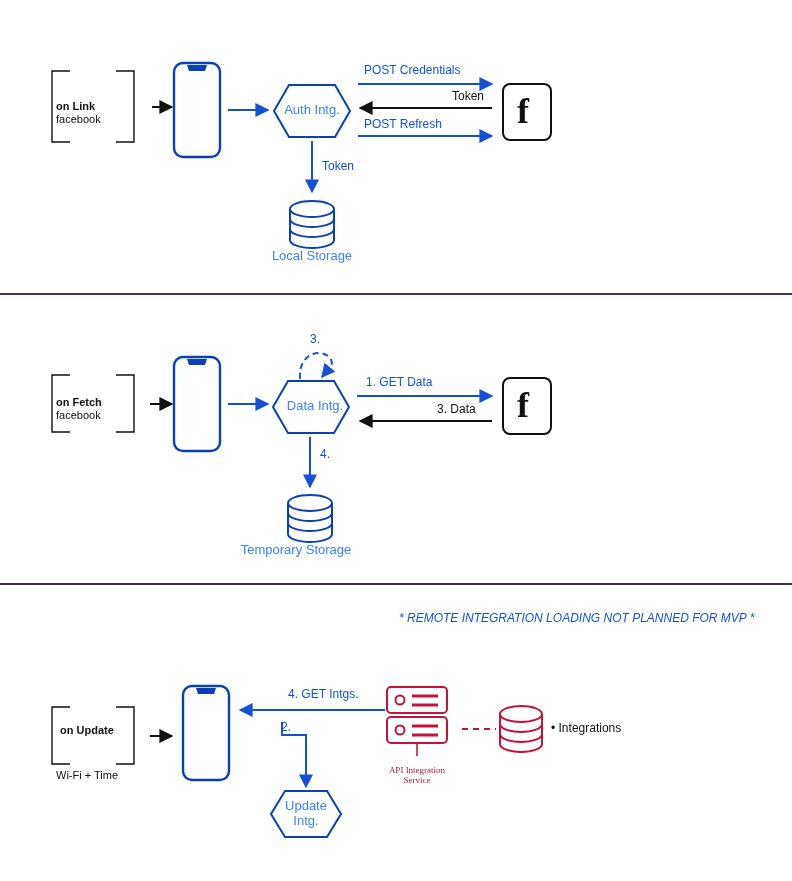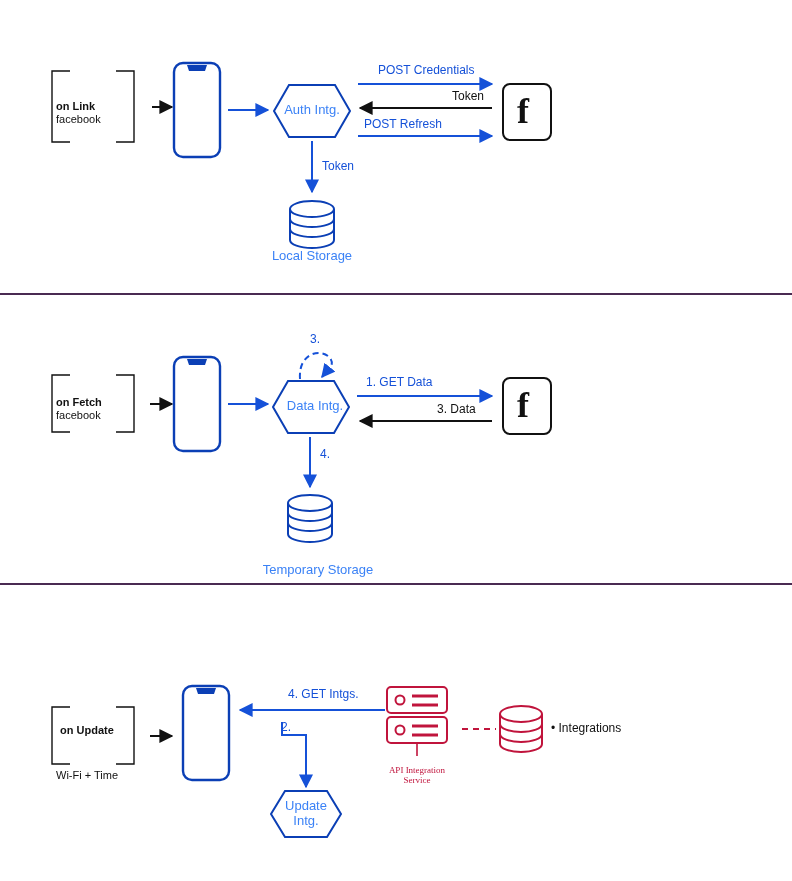--- a/index.html
+++ b/index.html
@@ -179,43 +179,44 @@
       <path d="M 500 724 A 21 8 0 0 0 542 724" fill="none"></path>
       <path d="M 500 734 A 21 8 0 0 0 542 734" fill="none"></path>
     </g>
   </svg>
 
   <div class="lbl t11 bold black" style="left:56px; top:100px;">on Link</div>
   <div class="lbl t11 black" style="left:56px; top:113px;">facebook</div>
 
   <div class="node-label" style="left:274px; top:103px; width:76px;">Auth Intg.</div>
 
-  <div class="lbl t12 blue" style="left:364px; top:64px;margin-left:14px;">POST Credentials</div>
+  <div class="lbl t12 blue" style="left:364px; top:64px;">POST Credentials</div>
   <div class="lbl t12 black" style="left:452px; top:90px;">Token</div>
   <div class="lbl t12 blue" style="left:364px; top:118px;">POST Refresh</div>
   <div class="lbl t12 blue" style="left:322px; top:160px;">Token</div>
 
   <div class="fb-letter" style="left:517px; top:93px;">f</div>
 
   <div class="node-label" style="left:250px; top:249px; width:124px;text-align:center;">Local Storage</div>
 
   <div class="lbl t11 bold black" style="left:56px; top:396px;">on Fetch</div>
   <div class="lbl t11 black" style="left:56px; top:409px;">facebook</div>
 
   <div class="node-label" style="left:273px; top:399px; width:84px;">Data Intg.</div>
 
   <div class="lbl t12 blue" style="left:310px; top:333px;">3.</div>
   <div class="lbl t12 blue" style="left:366px; top:376px;">1. GET Data</div>
   <div class="lbl t12 black" style="left:437px; top:403px;">3. Data</div>
   <div class="lbl t12 blue" style="left:320px; top:448px;">4.</div>
 
   <div class="fb-letter" style="left:517px; top:387px;">f</div>
 
-  <div class="node-label" style="left:246px; top:543px; width:144px;margin-top:20px;">Temporary Storage</div>
-
+  <div class="node-label" style="left:224px; top:543px; width:144px;">Temporary Storage</div>
+
+  <div class="lbl t12 ital blue" style="left:399px; top:612px;">* REMOTE INTEGRATION LOADING NOT PLANNED FOR MVP *</div>
 
   <div class="lbl t11 bold black" style="left:60px; top:724px;">on Update</div>
   <div class="lbl t11 black" style="left:56px; top:769px;">Wi-Fi + Time</div>
 
   <div class="lbl t12 blue" style="left:288px; top:688px;">4. GET Intgs.</div>
   <div class="lbl t12 blue" style="left:281px; top:721px;">2.</div>
 
   <div class="node-label" style="left:271px; top:799px; width:70px;">Update
 Intg.</div>
 

